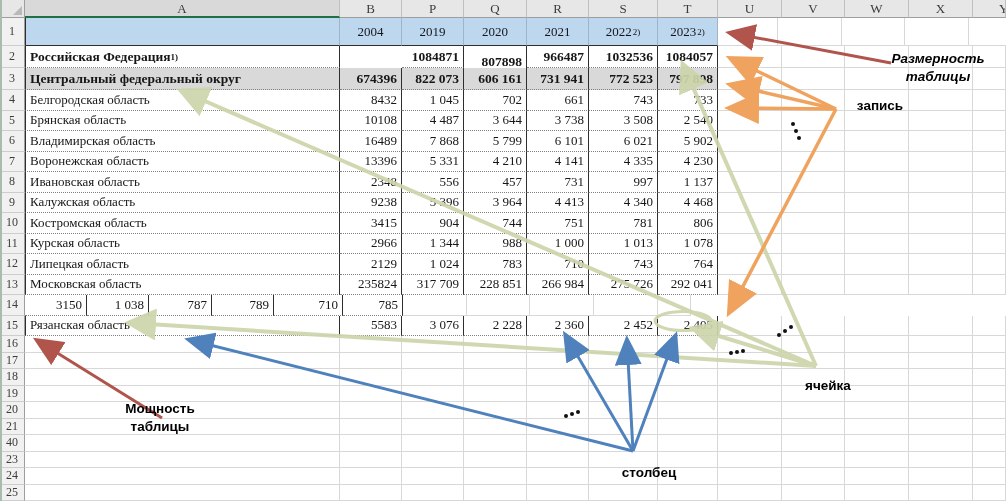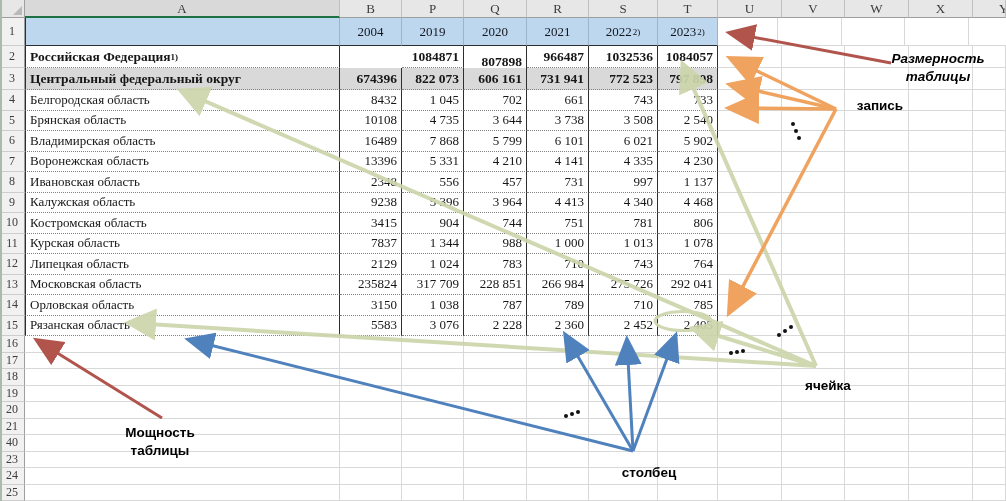--- a/index.html
+++ b/index.html
@@ -118,21 +118,21 @@
         <div class="c gcell" style="width: 64px; height: 20.5px;"></div>
         <div class="c gcell" style="width: 63px; height: 20.5px;"></div>
         <div class="c gcell" style="width: 64px; height: 20.5px;"></div>
         <div class="c gcell" style="width: 64px; height: 20.5px;"></div>
         <div class="c gcell" style="width: 33px; height: 20.5px;"></div>
       </div>
       <div class="row" style="height: 20.5px;">
         <div class="c gut" style="width: 25px; height: 20.5px;">5</div>
         <div class="c tcell tname tLeft" style="width: 315px; height: 20.5px;">Брянская область</div>
         <div class="c tcell tnum" style="width: 62px; height: 20.5px;">10108</div>
-        <div class="c tcell tnum" style="width: 62px; height: 20.5px;">4 735</div>
+        <div class="c tcell tnum" style="width: 62px; height: 20.5px;">4 487</div>
         <div class="c tcell tnum" style="width: 63px; height: 20.5px;">3 644</div>
         <div class="c tcell tnum" style="width: 62px; height: 20.5px;">3 738</div>
         <div class="c tcell tnum" style="width: 69px; height: 20.5px;">3 508</div>
         <div class="c tcell tnum" style="width: 60px; height: 20.5px;">2 540</div>
         <div class="c gcell" style="width: 64px; height: 20.5px;"></div>
         <div class="c gcell" style="width: 63px; height: 20.5px;"></div>
         <div class="c gcell" style="width: 64px; height: 20.5px;"></div>
         <div class="c gcell" style="width: 64px; height: 20.5px;"></div>
         <div class="c gcell" style="width: 33px; height: 20.5px;"></div>
       </div>
@@ -207,21 +207,21 @@
         <div class="c tcell tnum" style="width: 60px; height: 20.5px;">806</div>
         <div class="c gcell" style="width: 64px; height: 20.5px;"></div>
         <div class="c gcell" style="width: 63px; height: 20.5px;"></div>
         <div class="c gcell" style="width: 64px; height: 20.5px;"></div>
         <div class="c gcell" style="width: 64px; height: 20.5px;"></div>
         <div class="c gcell" style="width: 33px; height: 20.5px;"></div>
       </div>
       <div class="row" style="height: 20.5px;">
         <div class="c gut" style="width: 25px; height: 20.5px;">11</div>
         <div class="c tcell tname tLeft" style="width: 315px; height: 20.5px;">Курская область</div>
-        <div class="c tcell tnum" style="width: 62px; height: 20.5px;">7837</div>
+        <div class="c tcell tnum" style="width: 62px; height: 20.5px;">2966</div>
         <div class="c tcell tnum" style="width: 62px; height: 20.5px;">1 344</div>
         <div class="c tcell tnum" style="width: 63px; height: 20.5px;">988</div>
         <div class="c tcell tnum" style="width: 62px; height: 20.5px;">1 000</div>
         <div class="c tcell tnum" style="width: 69px; height: 20.5px;">1 013</div>
         <div class="c tcell tnum" style="width: 60px; height: 20.5px;">1 078</div>
         <div class="c gcell" style="width: 64px; height: 20.5px;"></div>
         <div class="c gcell" style="width: 63px; height: 20.5px;"></div>
         <div class="c gcell" style="width: 64px; height: 20.5px;"></div>
         <div class="c gcell" style="width: 64px; height: 20.5px;"></div>
         <div class="c gcell" style="width: 33px; height: 20.5px;"></div>
@@ -251,21 +251,20 @@
         <div class="c tcell tnum" style="width: 69px; height: 20.5px;">275 726</div>
         <div class="c tcell tnum" style="width: 60px; height: 20.5px;">292 041</div>
         <div class="c gcell" style="width: 64px; height: 20.5px;"></div>
         <div class="c gcell" style="width: 63px; height: 20.5px;"></div>
         <div class="c gcell" style="width: 64px; height: 20.5px;"></div>
         <div class="c gcell" style="width: 64px; height: 20.5px;"></div>
         <div class="c gcell" style="width: 33px; height: 20.5px;"></div>
       </div>
       <div class="row" style="height: 20.5px;">
         <div class="c gut" style="width: 25px; height: 20.5px;">14</div>
-        <div class="c tcell tname tLeft" style="width: 315px; height: 20.5px;">Орловская область</div>
         <div class="c tcell tnum" style="width: 62px; height: 20.5px;">3150</div>
         <div class="c tcell tnum" style="width: 62px; height: 20.5px;">1 038</div>
         <div class="c tcell tnum" style="width: 63px; height: 20.5px;">787</div>
         <div class="c tcell tnum" style="width: 62px; height: 20.5px;">789</div>
         <div class="c tcell tnum" style="width: 69px; height: 20.5px;">710</div>
         <div class="c tcell tnum" style="width: 60px; height: 20.5px;">785</div>
         <div class="c gcell" style="width: 64px; height: 20.5px;"></div>
         <div class="c gcell" style="width: 63px; height: 20.5px;"></div>
         <div class="c gcell" style="width: 64px; height: 20.5px;"></div>
         <div class="c gcell" style="width: 64px; height: 20.5px;"></div>
@@ -496,18 +495,18 @@
         <circle cx="578" cy="412" r="2"></circle>
     </g>
   </svg>
 
   <div class="lbl" style="left:883px;top:50px;width:110px;font-style:italic;">
     <div>Размерность</div>
     <div>таблицы</div>
   </div>
   <div class="lbl" style="left:850px;top:97px;width:60px;">запись</div>
   <div class="lbl" style="left:798px;top:377px;width:60px;">ячейка</div>
-  <div class="lbl" style="left:112px;top:424px;width:96px;">
+  <div class="lbl" style="left:112px;top:400px;width:96px;">
     <div>Мощность</div>
     <div>таблицы</div>
   </div>
   <div class="lbl" style="left:605px;top:464px;width:88px;">столбец</div>
 </div>
 
 </body></html>

